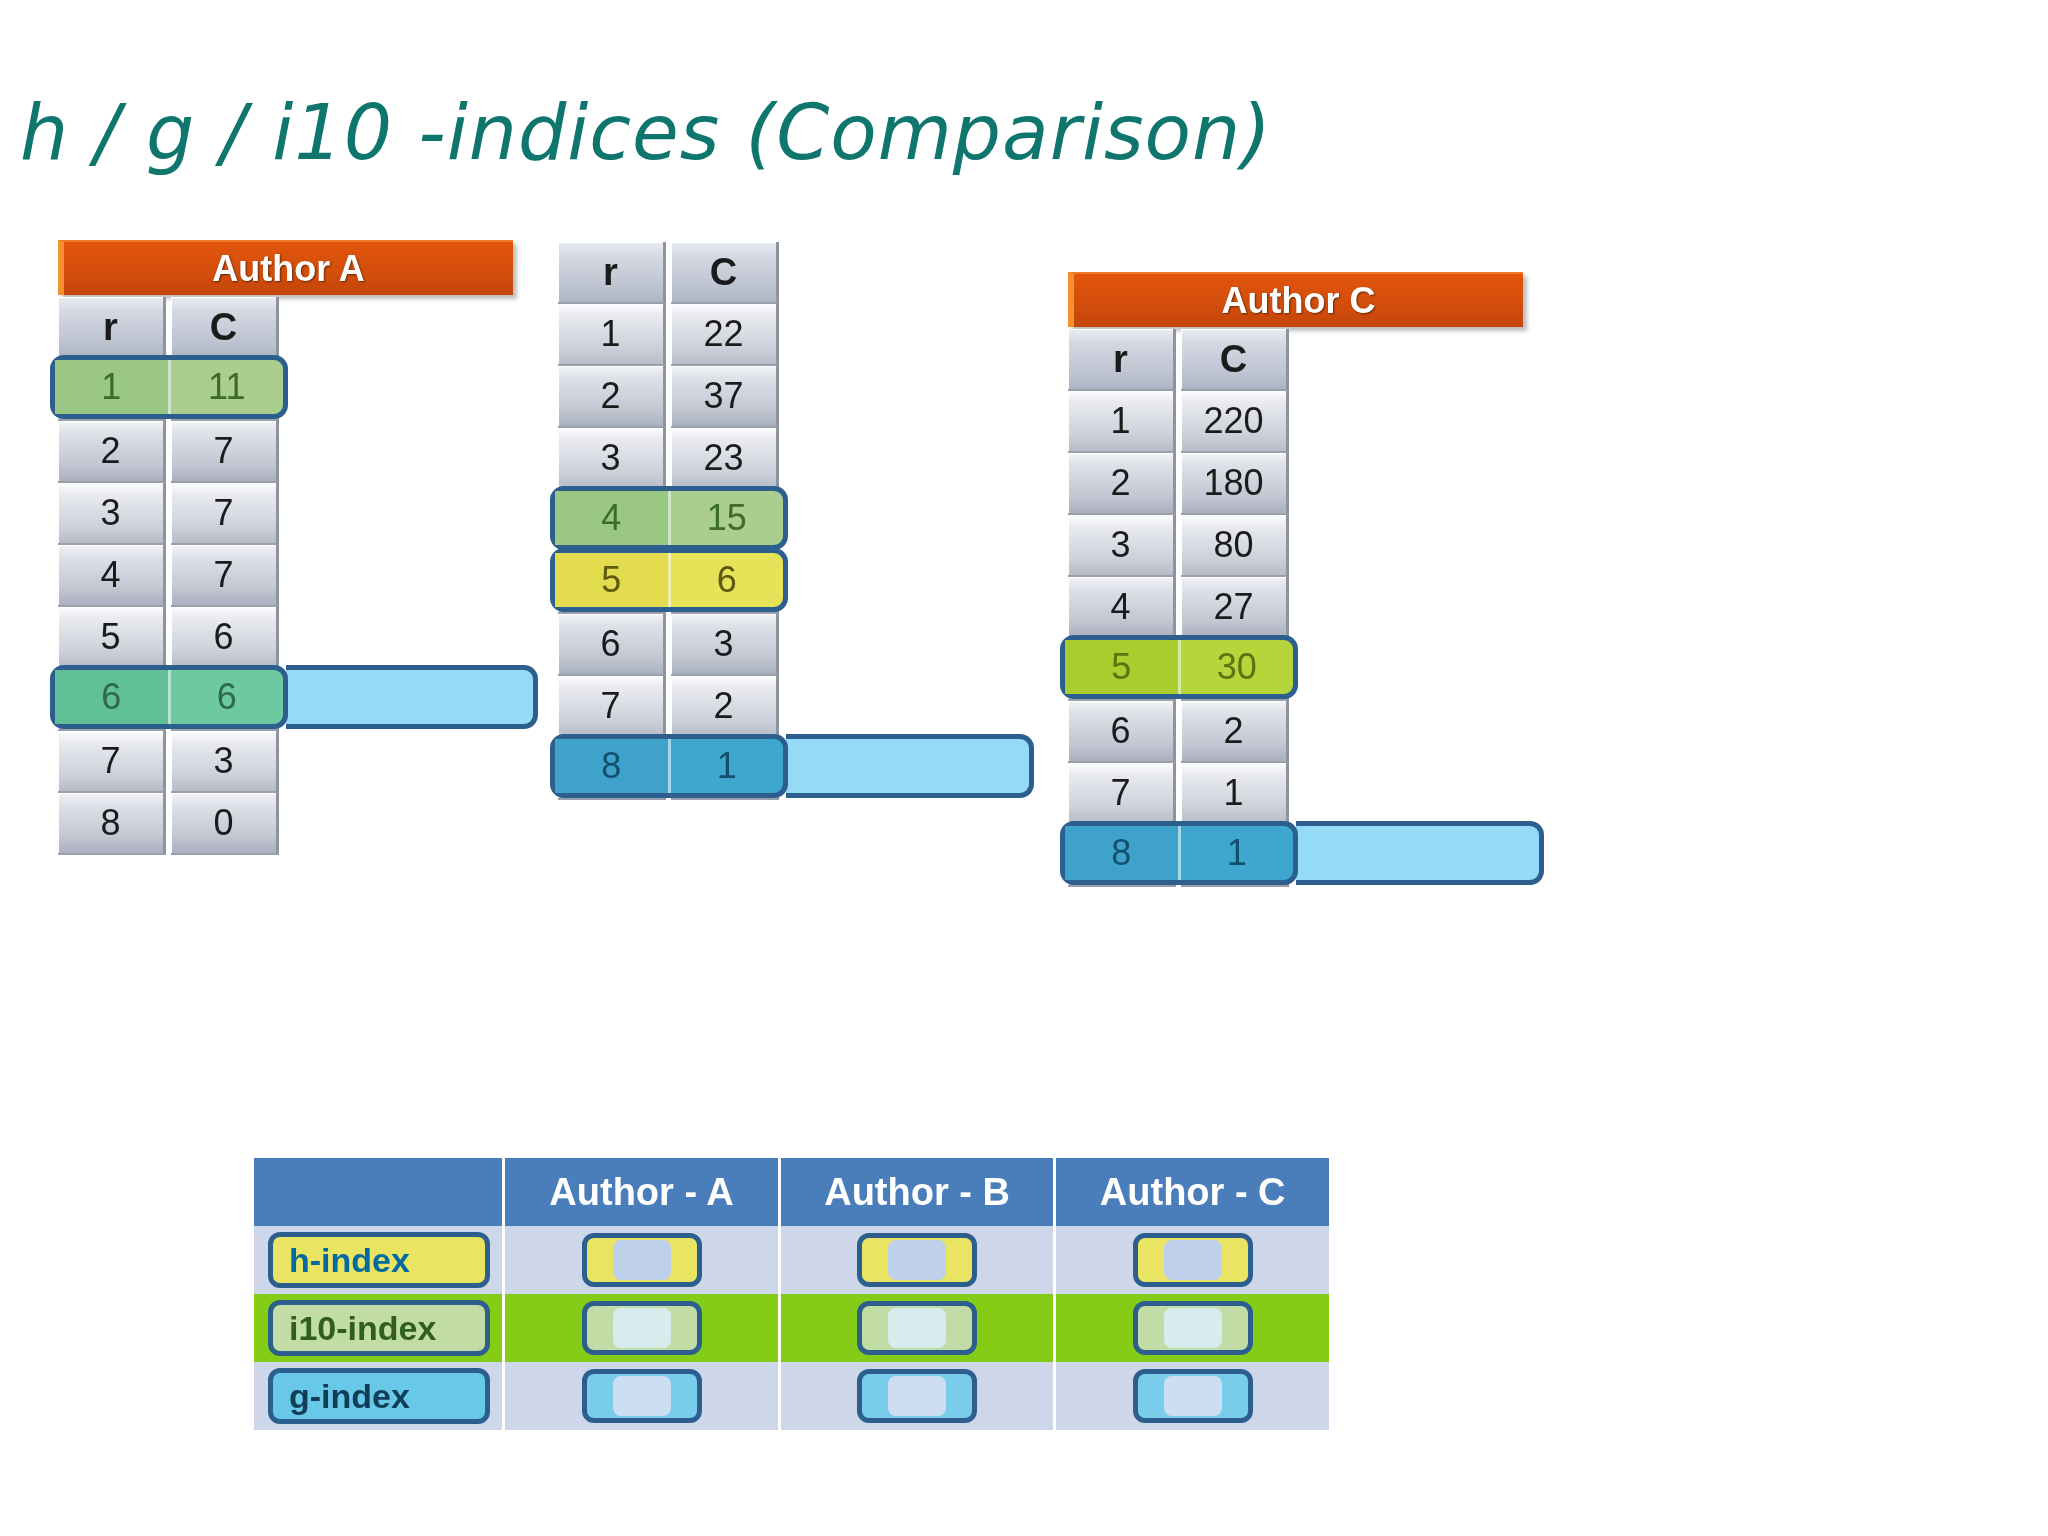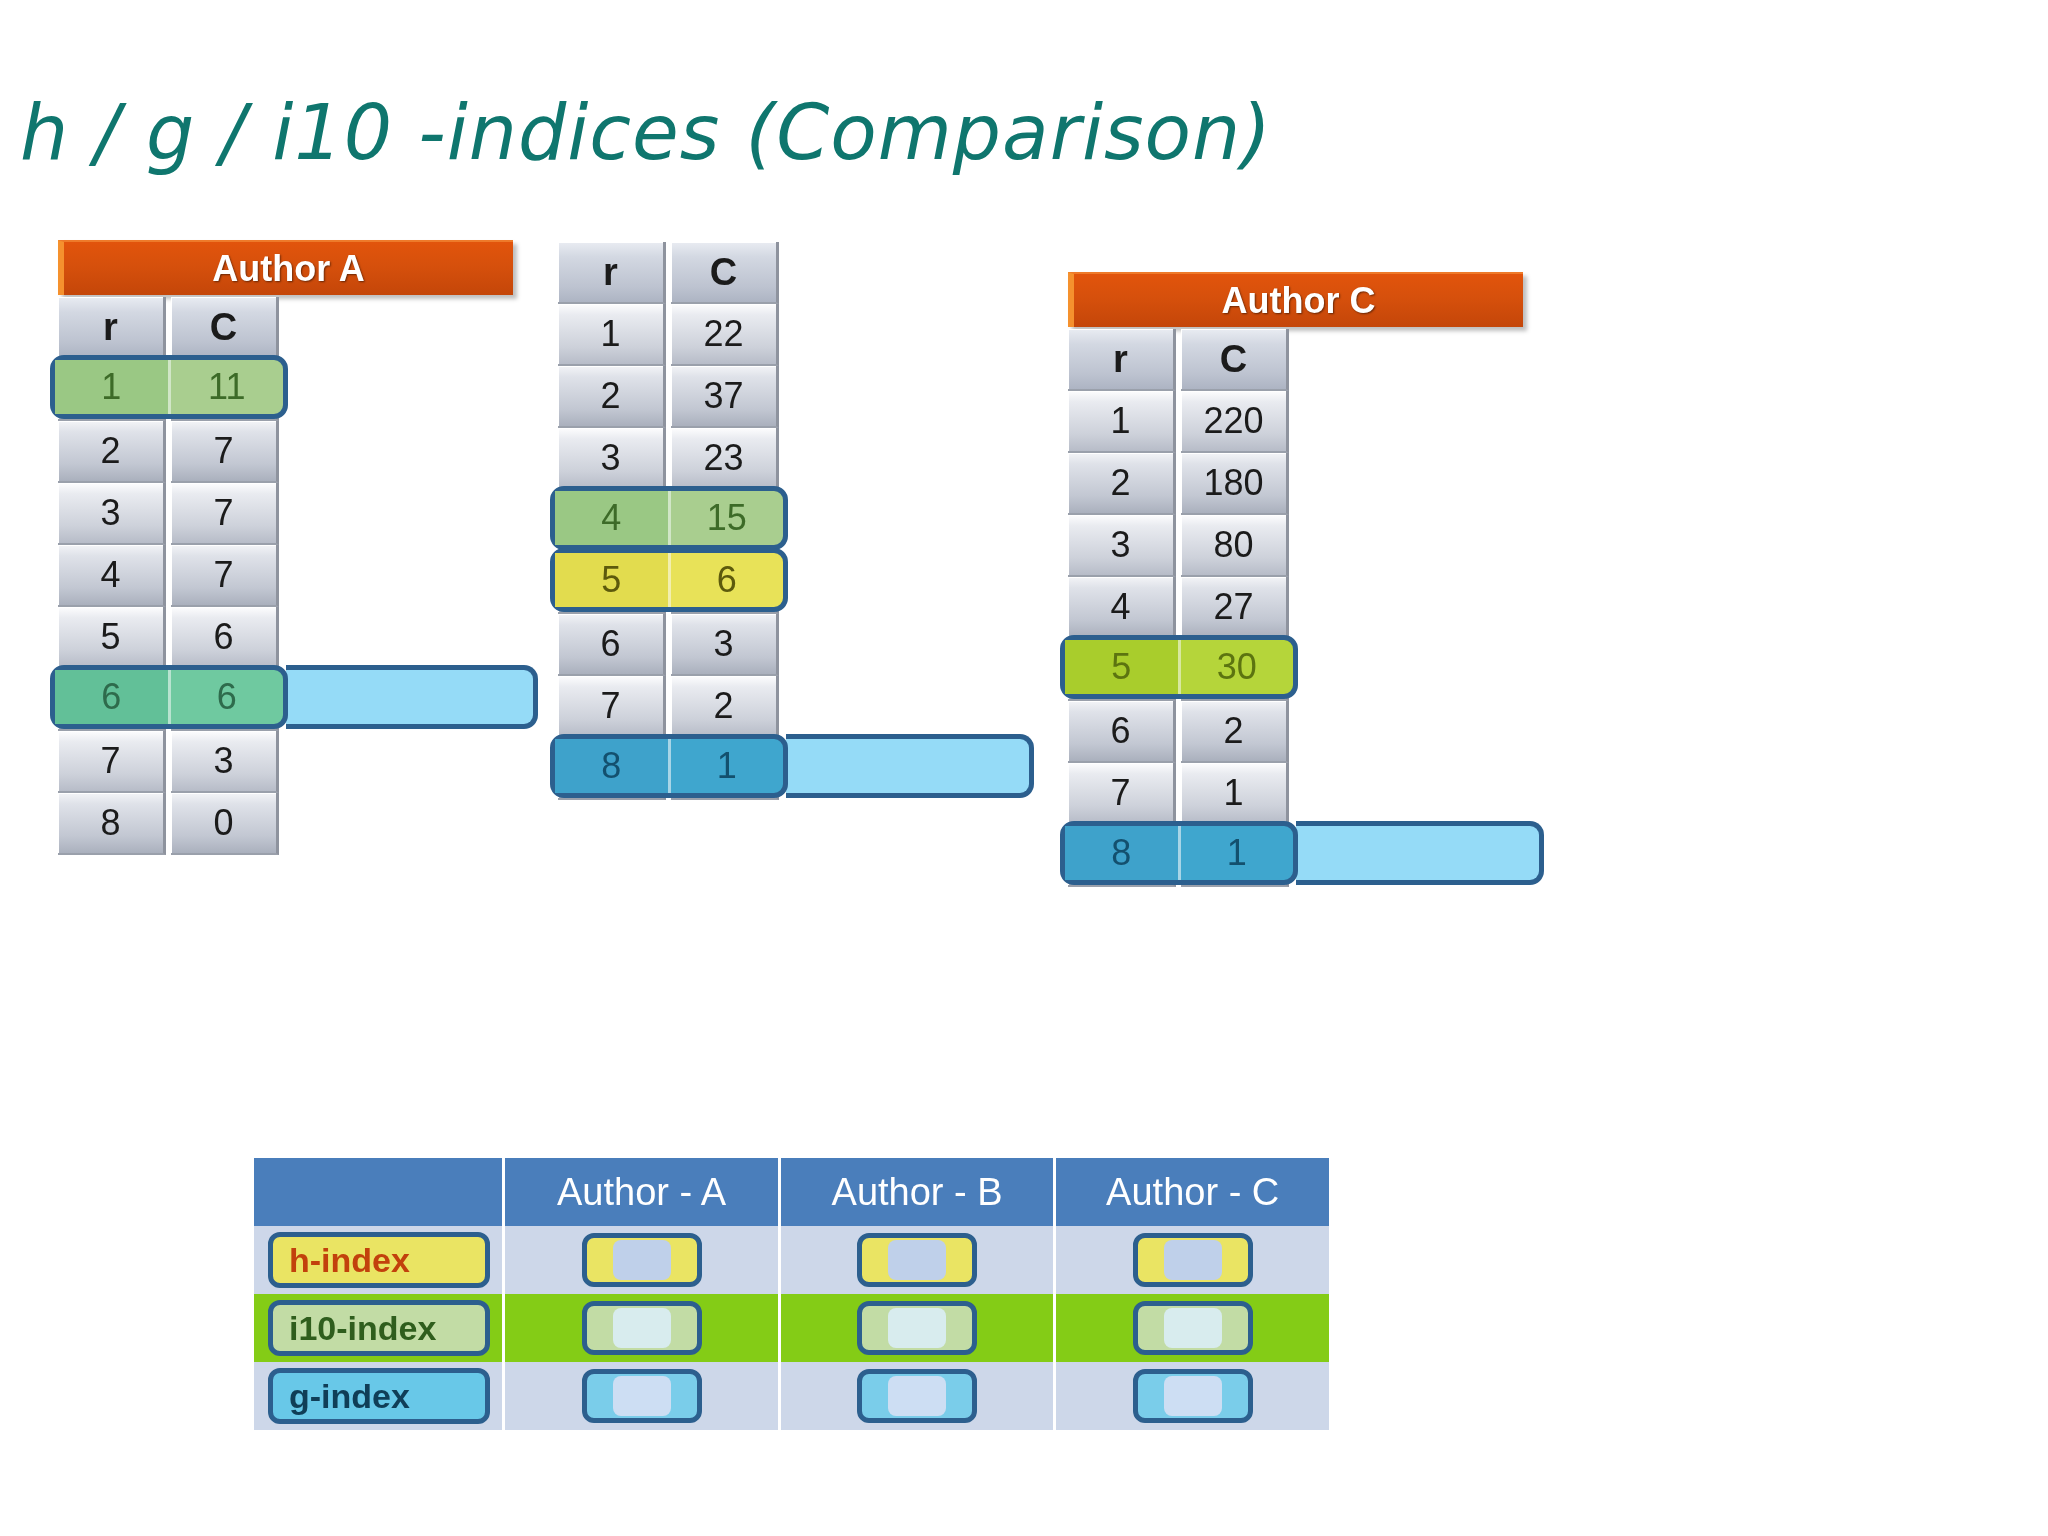--- a/index.html
+++ b/index.html
@@ -120,40 +120,40 @@
   }
   #compare-table td, #compare-table th{
     padding:0;margin:0;
     border-right:3px solid #ffffff;
     box-sizing:border-box;
   }
   #compare-table th{
     background:#4A7EBB;
     color:#ffffff;
     height:68px;
-    font-size:38px;font-weight:normal;
+    font-size:38px;font-weight:bold;
     text-align:center;
   }
   #compare-table th.corner{ background:#4A7EBB; }
   .label-col{ width:250px; }
   .auth-col{ width:276px; }
   .body-row{ height:68px; }
   .body-row.shadeA td{ background:#CDD7E9; }
   .body-row.shadeB td{ background:#84cc16; }
   .idx-label{
     margin:4px 12px 4px 14px;
     height:56px;
     border:5px solid #2C5F8E;
     border-radius:12px;
     box-sizing:border-box;
     display:flex;align-items:center;
     padding-left:16px;
     font-size:34px;font-weight:bold;
   }
-  .idx-label.yellow{ background:#EAE463; color:#c2410c; }
+  .idx-label.yellow{ background:#EAE463; color:#0369a1; }
   .idx-label.green{ background:#C2DCA5; color:#2F5E1D; }
   .idx-label.blue{ background:#68C8E8; color:#103E57; }
   .pill-wrap{ display:flex;align-items:center;justify-content:center;height:68px; }
   .pill{
     width:120px;height:54px;
     border:5px solid #2C5F8E;
     border-radius:12px;
     box-sizing:border-box;
     display:flex;align-items:center;justify-content:center;
   }

